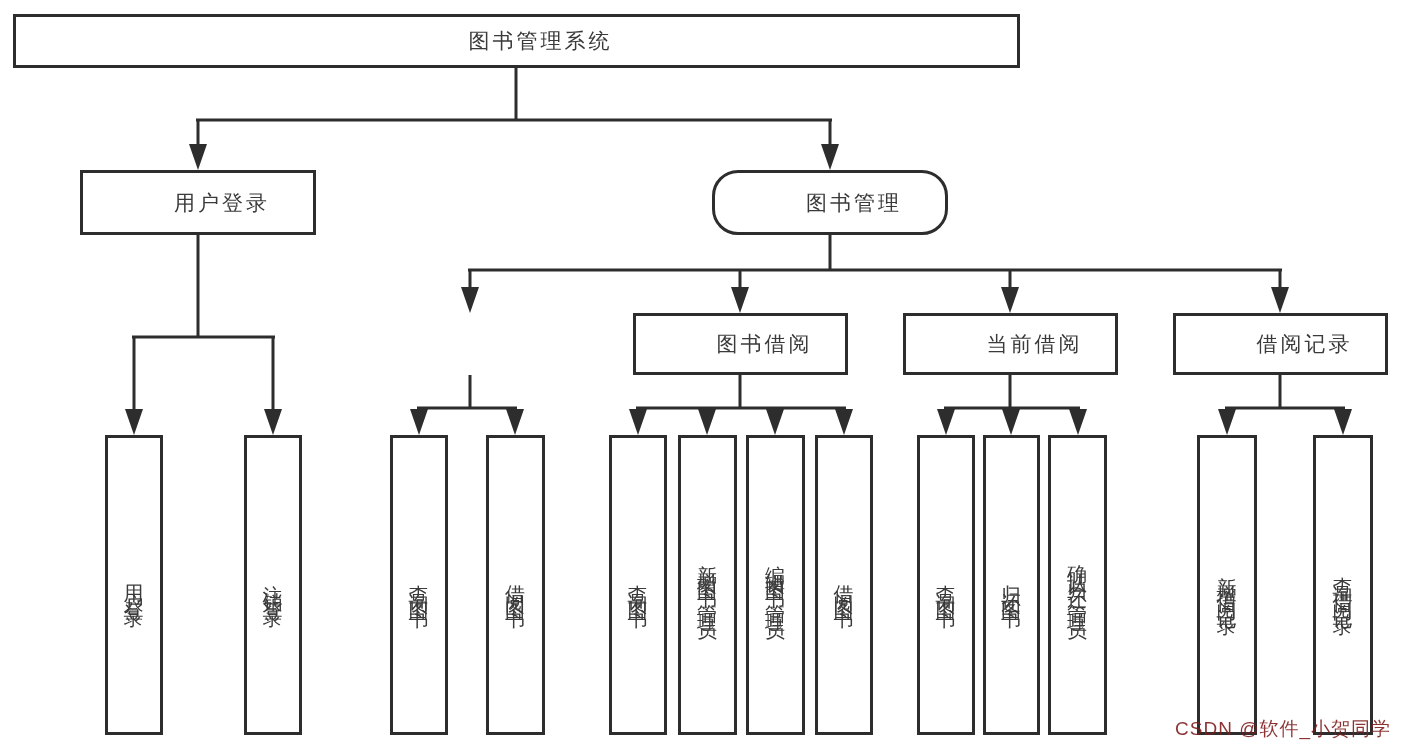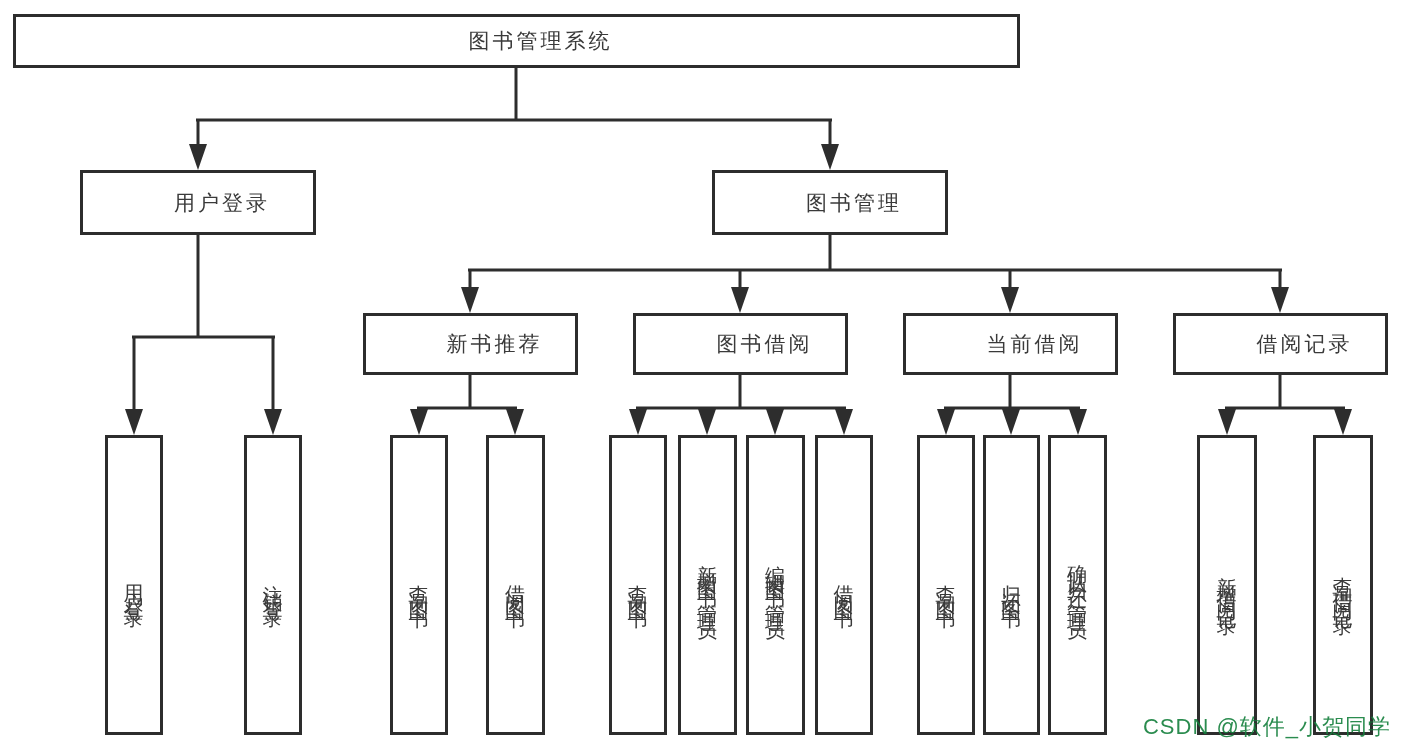--- a/index.html
+++ b/index.html
@@ -42,22 +42,22 @@
     writing-mode: vertical-rl;
     text-orientation: mixed;
     font-size: 20px;
     letter-spacing: 8px;
     line-height: 1;
   }
   .watermark {
     position: absolute;
     right: 14px;
     bottom: 5px;
-    font-size: 22px;
-    color: #15803d;
+    font-size: 19px;
+    color: #7f1d1d;
     opacity: 0.9;
     letter-spacing: 1px;
     white-space: nowrap;
   }
 </style>
 </head>
 <body>
 
 <div class="stage">
 
@@ -112,23 +112,22 @@
       <polygon points="1002,409 1020,409 1011,435"></polygon>
       <polygon points="1069,409 1087,409 1078,435"></polygon>
       <polygon points="1218,409 1236,409 1227,435"></polygon>
       <polygon points="1334,409 1352,409 1343,435"></polygon>
     </g>
   </svg>
 
   <div class="box hbox" style="left:13px; top:14px; width:1007px; height:54px;">图书管理系统</div>
 
   <div class="box hbox" style="left:80px; top:170px; width:236px; height:65px;">用户登录</div>
-  <div class="box hbox" style="left:712px; top:170px; width:236px; height:65px;">图书管理</div>
+  <div class="box hbox" style="left:712px; top:170px; width:236px; height:65px;border-radius:26px;">图书管理</div>
 
-  <div class="box hbox" style="left:363px; top:313px; width:215px; height:62px;">新书推荐</div>
   <div class="box hbox" style="left:903px; top:313px; width:215px; height:62px;">当前借阅</div>
   <div class="box hbox" style="left:633px; top:313px; width:215px; height:62px;">图书借阅</div>
   <div class="box hbox" style="left:1173px; top:313px; width:215px; height:62px;">借阅记录</div>
 
   <div class="box vbox" style="left:105px; top:435px; width:58px; height:300px;">用户登录</div>
   <div class="box vbox" style="left:244px; top:435px; width:58px; height:300px;">注销登录</div>
 
   <div class="box vbox" style="left:390px; top:435px; width:58px; height:300px;">查询图书</div>
   <div class="box vbox" style="left:486px; top:435px; width:59px; height:300px;">借阅图书</div>
 

